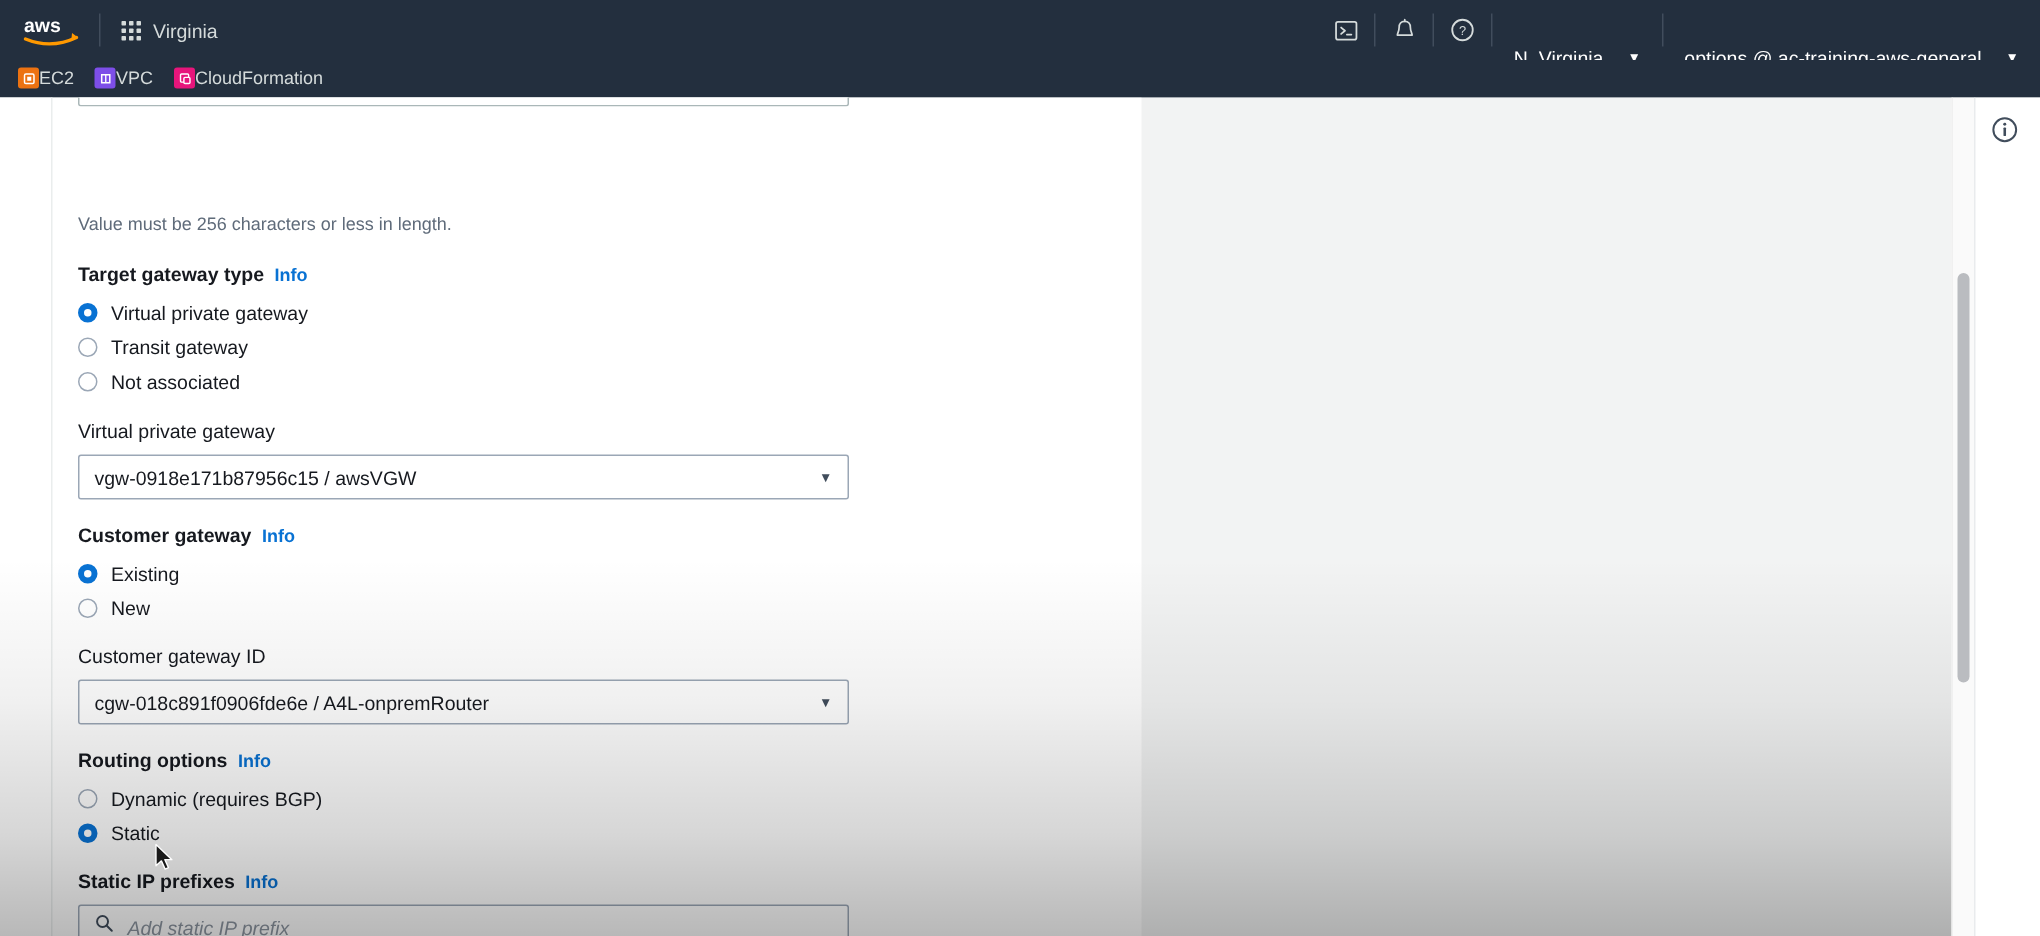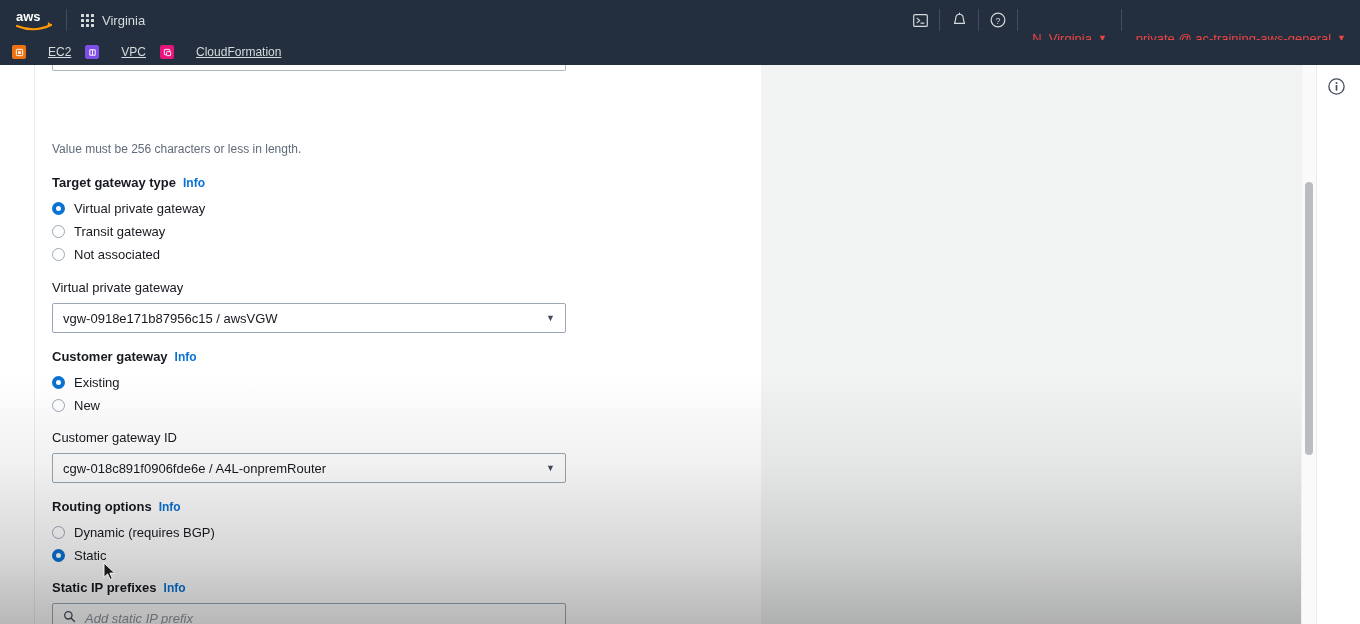--- a/index.html
+++ b/index.html
@@ -65,39 +65,39 @@
     position: absolute; right: 0; top: 0; height: 40px;
     display: flex; align-items: center;
   }
   .nav-icon-btn {
     width: 38px; height: 40px;
     display: flex; align-items: center; justify-content: center;
     cursor: pointer;
   }
   .nav-sep { width:1px; height:22px; background:#414d5c; }
   .nav-text-btn {
-    display:flex; align-items:center; gap:6px;
+    display:flex; align-items:center; gap:16px;
     height: 40px; padding: 0 14px;
-    color:#ef4444; font-size:13px; cursor:pointer; white-space:nowrap;margin-top:37px;
+    color:#ffffff; font-size:13px; cursor:pointer; white-space:nowrap;margin-top:37px;
   }
   .caret { font-size: 9px; line-height: 1; }
 
   
   .favbar {
     position:absolute; top:40px; left:0;
     width:1360px; height:25px;
     background:#232f3e;
     display:flex; align-items:center;
     padding-left: 12px;
     border-bottom: 1px solid #232f3e;
   }
   .fav-item {
-    display:flex; align-items:center; gap:22px;
+    display:flex; align-items:center; gap:0;
     margin-right: 14px; cursor:pointer;
-    color:#d5dbdb; font-size:12px; white-space:nowrap;text-decoration:underline;
+    color:#d5dbdb; font-size:12px; white-space:nowrap;
   }
   .fav-ic {
     width:14px; height:14px; border-radius:2px;
     display:flex; align-items:center; justify-content:center;
     font-size:9px; color:#fff; font-weight:bold;
   }
 
   
   .page-body {
     position:absolute; top:65px; left:0;
@@ -283,21 +283,21 @@
           <text x="10" y="14" text-anchor="middle" font-family="Liberation Sans, sans-serif" font-size="9.5" fill="#d5dbdb">?</text>
         </svg>
       </div>
       <div class="nav-sep"></div>
       <div class="nav-text-btn">
         <span>N. Virginia</span>
         <span class="caret">▼</span>
       </div>
       <div class="nav-sep"></div>
       <div class="nav-text-btn">
-        <span>private @ ac-training-aws-general</span>
+        <span>options @ ac-training-aws-general</span>
         <span class="caret">▼</span>
       </div>
     </div>
   </div>
 
   <div class="favbar">
     <div class="fav-item">
       <span class="fav-ic" style="background:#ec7211">
         <svg width="9" height="9" viewBox="0 0 10 10">
             <rect x="1.5" y="1.5" width="7" height="7" rx="1" fill="none" stroke="#fff" stroke-width="1.1"></rect>

